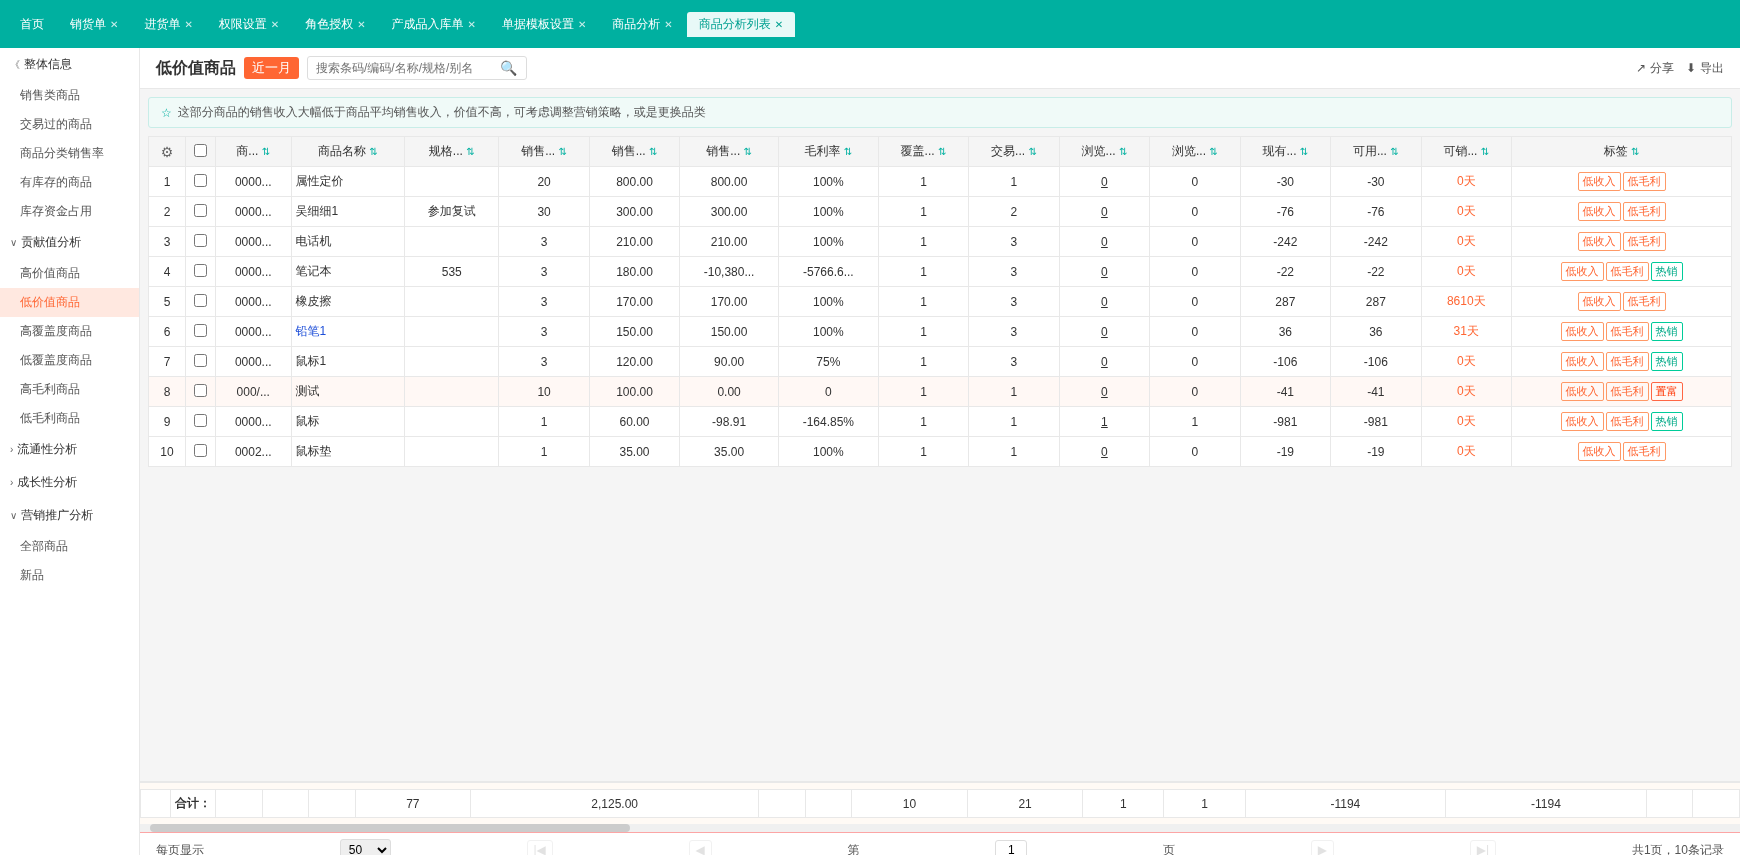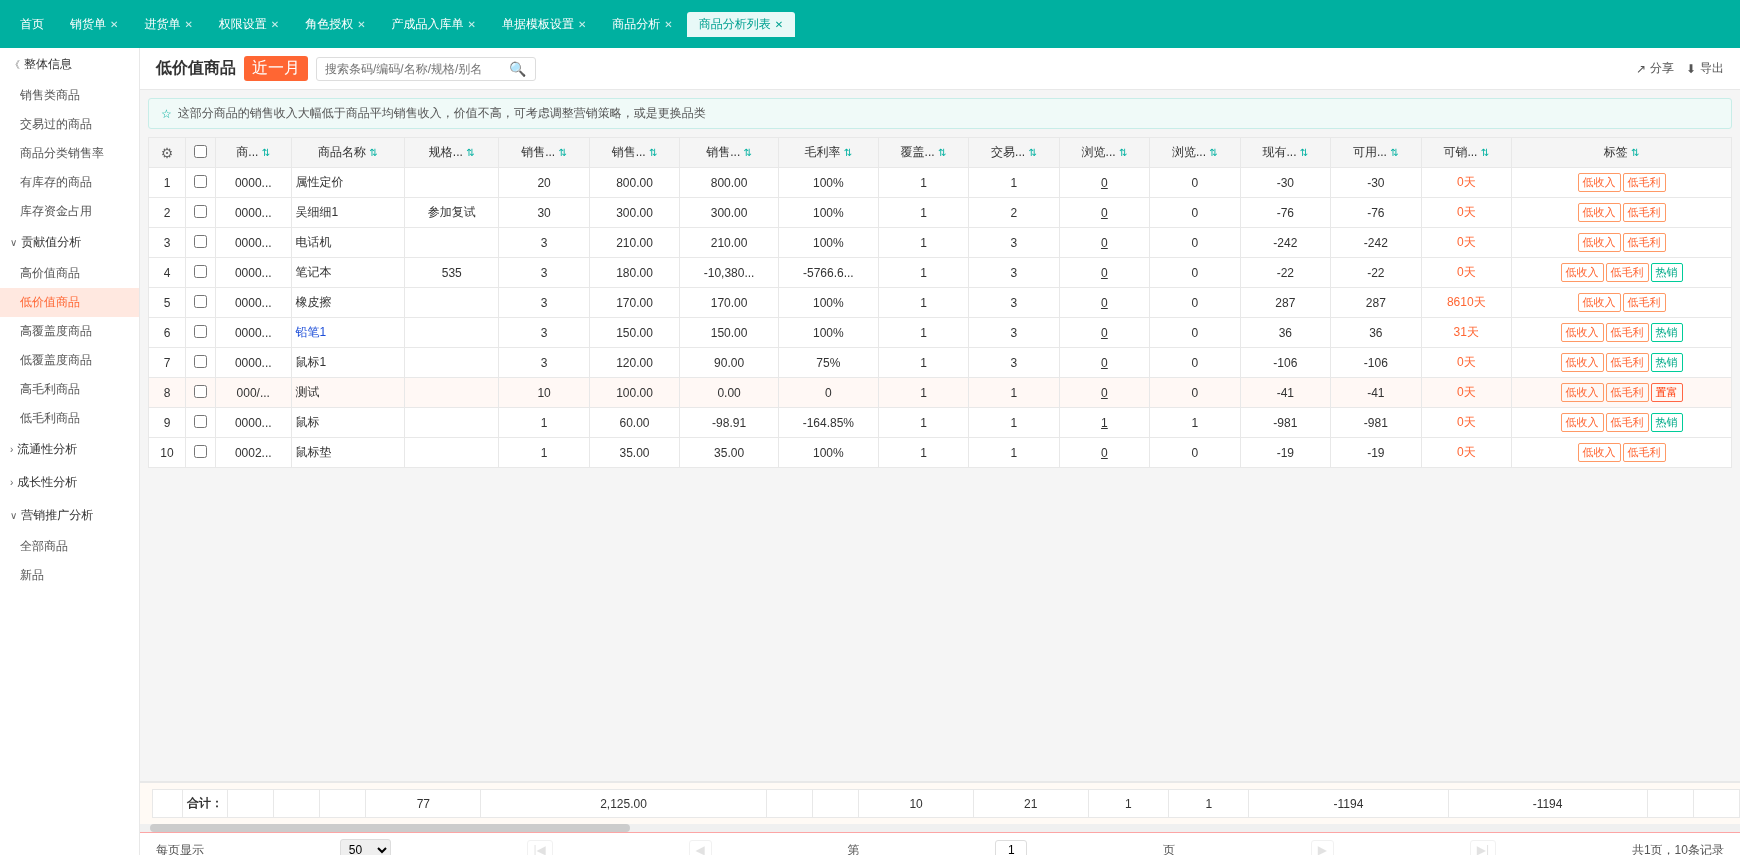--- a/index.html
+++ b/index.html
@@ -79,21 +79,21 @@
       gap: 8px;
     }
     .page-title { font-size: 16px; font-weight: bold; color: #333; }
     .period-btn {
       background: #ff6633;
       color: #fff;
       border: none;
       border-radius: 3px;
       padding: 2px 8px;
       cursor: pointer;
-      font-size: 16px;
+      font-size: 13px;
     }
     .search-box {
       display: flex;
       align-items: center;
       border: 1px solid #ddd;
       border-radius: 3px;
       padding: 3px 8px;
       background: #fff;
       width: 220px;
     }
@@ -533,21 +533,21 @@
     <td class="text-orange">0天</td>
     <td><span class="tag tag-orange">低收入</span><span class="tag tag-orange">低毛利</span></td>
   </tr>
           </tbody>
       </table>
     </div>
 
     <div class="footer">
 
       <div style="background:#fffaf5; border-top:1px solid #e8e8e8; padding:6px 0; display:flex; align-items:center;">
-        <table style="width:100%; border-collapse:collapse;margin-left:12px;">
+        <table style="width:100%; border-collapse:collapse;">
           <tbody>
               <tr>
             <td style="width:30px; border:1px solid #e8e8e8; padding:5px 4px; text-align:center;"></td>
             <td style="width:30px; border:1px solid #e8e8e8; padding:5px 4px; text-align:center; font-weight:bold;">合计：</td>
             <td style="border:1px solid #e8e8e8; padding:5px 4px; text-align:center;"></td>
             <td style="border:1px solid #e8e8e8; padding:5px 4px; text-align:center;"></td>
             <td style="border:1px solid #e8e8e8; padding:5px 4px; text-align:center;"></td>
             <td style="border:1px solid #e8e8e8; padding:5px 4px; text-align:center;">77</td>
             <td style="border:1px solid #e8e8e8; padding:5px 4px; text-align:center;">2,125.00</td>
             <td style="border:1px solid #e8e8e8; padding:5px 4px; text-align:center;"></td>

